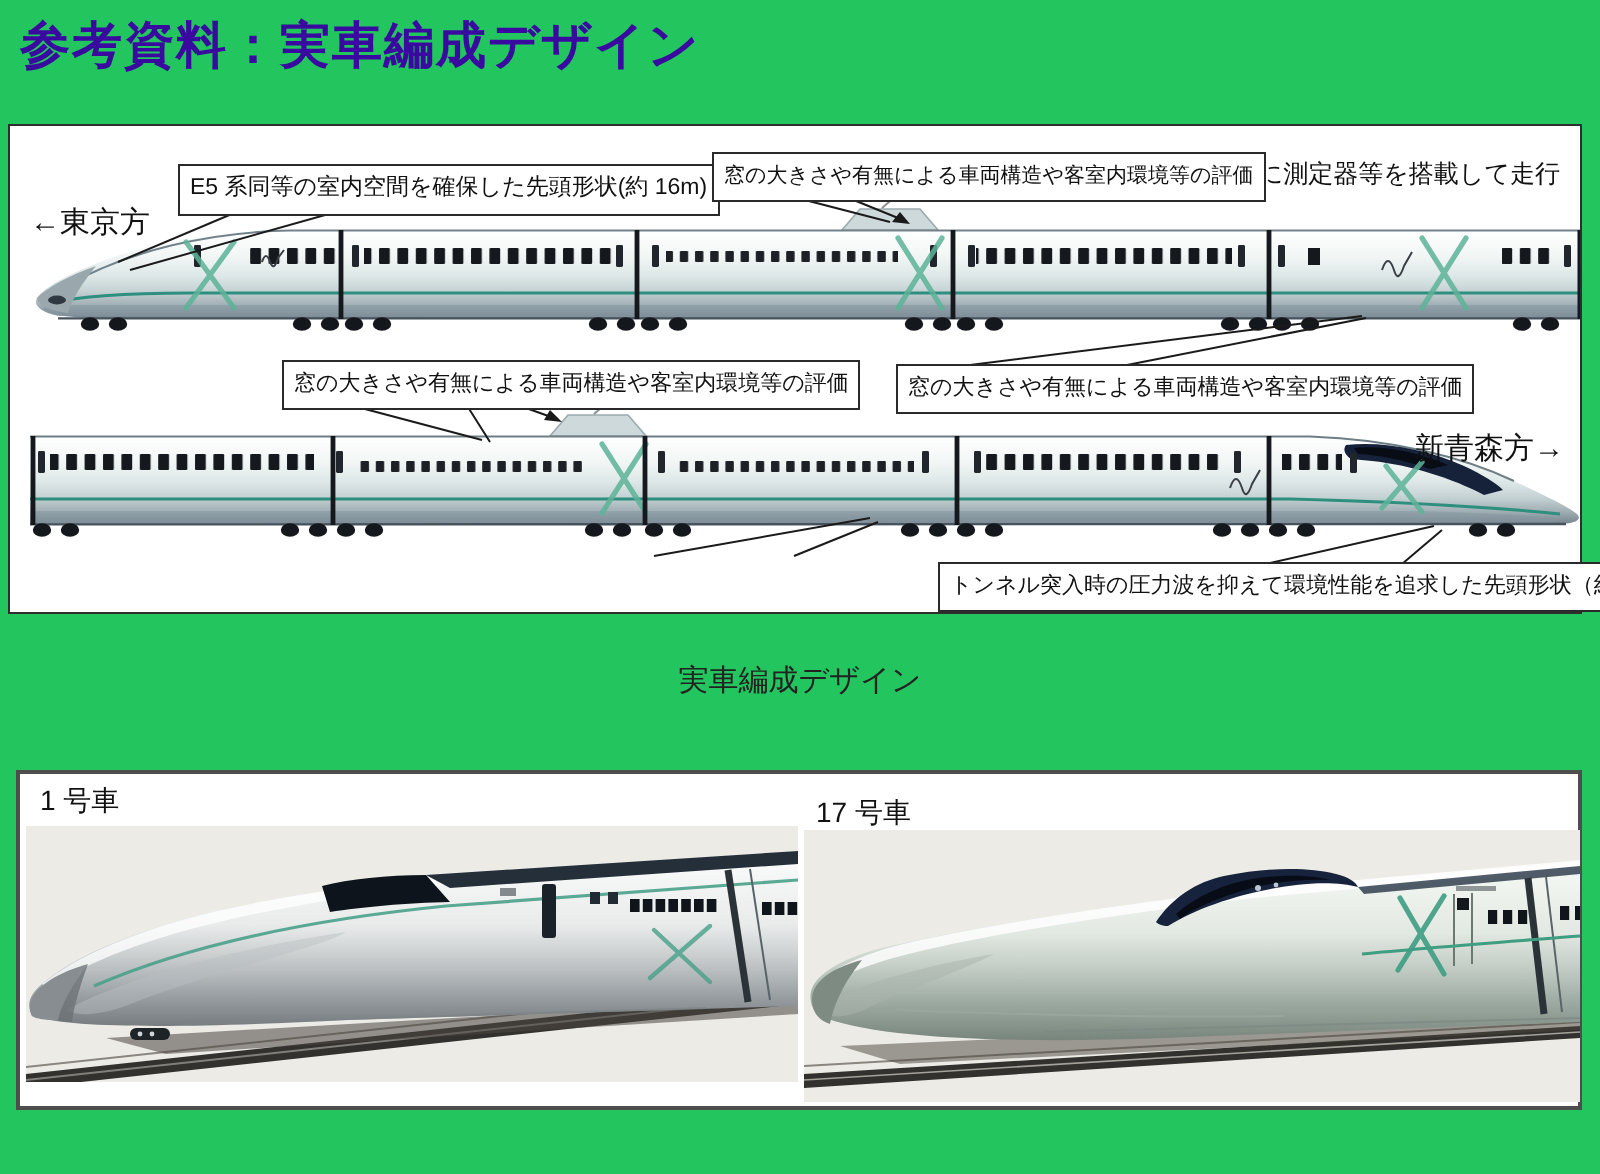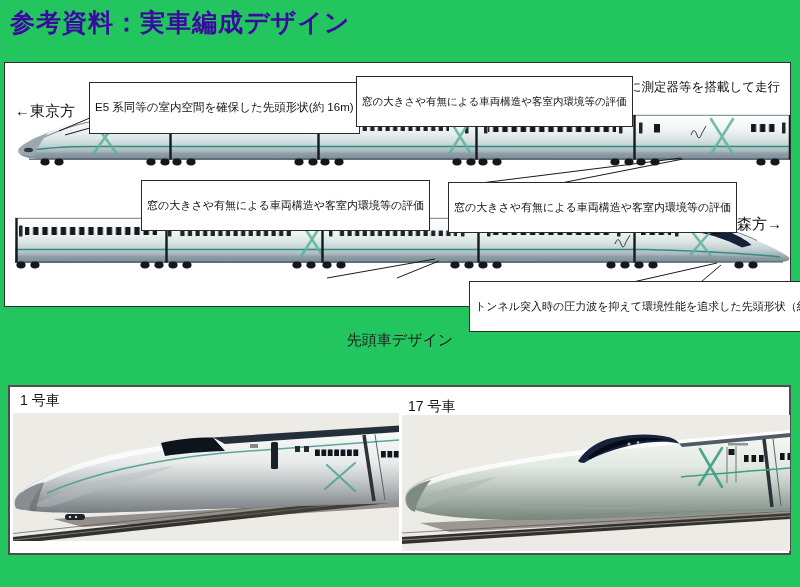--- a/index.html
+++ b/index.html
@@ -6,21 +6,21 @@
   .page{position:relative;width:800px;height:587px;background:#22c55e;overflow:hidden;
         font-family:"Liberation Sans","DejaVu Sans",sans-serif;color:#111;}
   .page-title{position:absolute;left:10px;top:6px;font-size:25px;font-weight:700;
         letter-spacing:1px;color:#3a0aa0;}
   .formation-panel{position:absolute;left:4px;top:62px;width:785px;height:243px;
         border:1px solid #2e2e2e;background:#fff;}
   .formation-panel svg{position:absolute;left:0;top:0;}
   .dir-label{position:absolute;font-size:15px;color:#111;white-space:nowrap;margin-top:28px;}
   .note{position:absolute;font-size:12.5px;color:#111;white-space:nowrap;}
   .callout{position:absolute;background:#fff;border:1px solid #2a2a2a;color:#111;
-        font-size:11px;line-height:1;padding:19px 5px;white-space:nowrap;z-index:3;}
+        font-size:11px;line-height:1;padding:6px 5px;white-space:nowrap;z-index:3;}
   .section-heading{position:absolute;left:0;top:331px;width:800px;text-align:center;
         font-size:15px;color:#222;}
   .leadcar-panel{position:absolute;left:8px;top:363px;width:779px;height:166px;
         border:2px solid #4d4d4d;background:#fff;margin-top:22px;}
   .car-label{position:absolute;font-size:14px;color:#111;white-space:nowrap;}
   .photo{position:absolute;display:block;}
 </style>
 </head>
 <body>
 
@@ -211,21 +211,21 @@
     <div class="note" style="right:10px;top:16px;">※各車両に測定器等を搭載して走行</div>
     <div class="dir-label" style="right:8px;top:124px;">新青森方→</div>
 
     <div class="callout" style="left:84px;top:19px;font-size:11.5px;">E5 系同等の室内空間を確保した先頭形状(約 16m)</div>
     <div class="callout" style="left:351px;top:13px;font-size:10.5px;">窓の大きさや有無による車両構造や客室内環境等の評価</div>
     <div class="callout" style="left:136px;top:117px;">窓の大きさや有無による車両構造や客室内環境等の評価</div>
     <div class="callout" style="left:443px;top:119px;">窓の大きさや有無による車両構造や客室内環境等の評価</div>
     <div class="callout" style="left:464px;top:218px;">トンネル突入時の圧力波を抑えて環境性能を追求した先頭形状（約 22m）</div>
   </div>
 
-  <div class="section-heading">先頭車デザイン</div>
+  <div class="section-heading">実車編成デザイン</div>
 
   <div class="leadcar-panel">
     <div class="car-label" style="left:10px;top:5px;">1 号車</div>
     <div class="car-label" style="left:398px;top:11px;">17 号車</div>
 
     <svg class="photo" style="left:3px;top:26px;" width="386" height="128" viewBox="0 0 386 128">
       <defs>
         <linearGradient id="lp-body" x1="0" y1="0" x2="0" y2="1">
           <stop offset="0" stop-color="#fbfcfc"></stop>
             <stop offset="0.42" stop-color="#e9ebeb"></stop>

